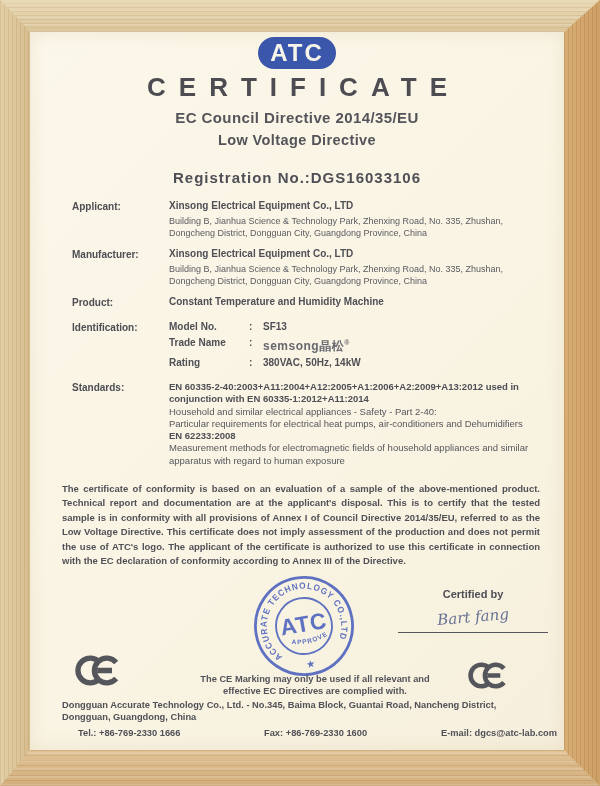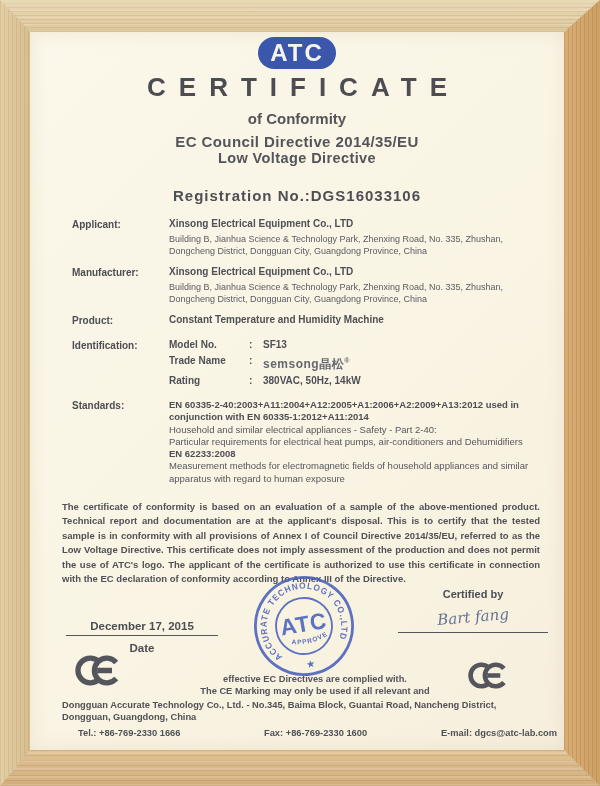--- a/index.html
+++ b/index.html
@@ -58,21 +58,21 @@
     width:78px;height:32px;margin:5px auto 0 auto;border-radius:16px;
     background:#3a57ac;color:#f7f4ea;font-weight:bold;font-size:24px;
     text-align:center;line-height:31px;letter-spacing:2px;
   }
   .cert-title{
     text-align:center;font-weight:bold;font-size:26px;color:#4c4c52;
     letter-spacing:13px;padding-left:13px;margin-top:2px;line-height:32px;
   }
   .cert-sub{text-align:center;font-weight:bold;font-size:15px;color:#54545a;margin-top:7px;}
   .cert-dir1{text-align:center;font-weight:bold;font-size:15px;color:#54545a;margin-top:6px;letter-spacing:.4px;}
-  .cert-dir2{text-align:center;font-weight:bold;font-size:14.5px;color:#54545a;margin-top:0;letter-spacing:.4px;}
+  .cert-dir2{text-align:center;font-weight:bold;font-size:14.5px;color:#54545a;margin-top:6px;letter-spacing:.4px;}
   .cert-reg{text-align:center;font-weight:bold;font-size:15px;color:#4e4e55;margin-top:21px;letter-spacing:1px;}
 
   
   .rows{margin:14px 24px 0 42px;}
   .row{display:grid;grid-template-columns:88px 1fr;margin-bottom:9px;gap:9px;}
   .row-label{font-weight:bold;font-size:10px;color:#4d4d53;padding-top:1px;}
   .row-name{font-weight:bold;font-size:10px;color:#4f4f56;}
   .row-addr{font-size:9px;color:#5b5b62;line-height:12px;margin-top:4px;}
   .row-product{margin-top:7px;margin-bottom:13px;}
   .id-grid{display:grid;grid-template-columns:80px 14px 1fr;row-gap:5px;}
@@ -137,21 +137,20 @@
       <path class="ce-stroke" d="M 42.1 14.5 A 21 21 0 1 0 42.1 41.5"></path>
       <path class="ce-stroke" d="M 70.1 14.5 A 21 21 0 1 0 70.1 41.5 M 38 28 L 63 28"></path>
     </symbol>
   </svg>
 
   <div class="paper">
     <div class="paper-inner">
 
       <div class="atc-logo">ATC</div>
       <div class="cert-title">CERTIFICATE</div>
-      <div class="cert-sub">of Conformity</div>
       <div class="cert-dir1">EC Council Directive 2014/35/EU</div>
       <div class="cert-dir2">Low Voltage Directive</div>
       <div class="cert-reg">Registration No.:DGS16033106</div>
 
       <div class="rows">
 
         <div class="row">
           <div class="row-label">Applicant:</div>
           <div>
             <div class="row-name">Xinsong Electrical Equipment Co., LTD</div>
@@ -196,24 +195,20 @@
             <div class="std-line">Household and similar electrical appliances - Safety - Part 2-40:</div>
             <div class="std-line">Particular requirements for electrical heat pumps, air-conditioners and Dehumidifiers</div>
             <div class="std-line bold">EN 62233:2008</div>
             <div class="std-line">Measurement methods for electromagnetic fields of household appliances and similar apparatus with regard to human exposure</div>
           </div>
         </div>
       </div>
 
       <div class="declaration">The certificate of conformity is based on an evaluation of a sample of the above-mentioned product. Technical report and documentation are at the applicant's disposal. This is to certify that the tested sample is in conformity with all provisions of Annex I of Council Directive 2014/35/EU, referred to as the Low Voltage Directive. This certificate does not imply assessment of the production and does not permit the use of ATC's logo. The applicant of the certificate is authorized to use this certificate in connection with the EC declaration of conformity according to Annex III of the Directive.</div>
 
-      <div class="date-block">
-        <div class="date-value">December 17, 2015</div>
-        <div class="date-label">Date</div>
-      </div>
 
       <div class="certified-block">
         <div class="certified-label">Certified by</div>
         <div class="signature">Bart fang</div>
         <div class="sig-line"></div>
       </div>
 
       <div class="stamp">
         <svg viewBox="0 0 120 120" width="112" height="112">
           <defs>
@@ -234,22 +229,22 @@
             <use href="#ce-mark"></use>
           </svg>
       </div>
       <div class="ce-right">
         <svg viewBox="0 0 80 56" width="41" height="29">
             <use href="#ce-mark"></use>
           </svg>
       </div>
 
       <div class="ce-note">
+        <div>The CE Marking may only be used if all relevant and</div>
         <div>effective EC Directives are complied with.</div>
-        <div>The CE Marking may only be used if all relevant and</div>
       </div>
 
       <div class="company">Dongguan Accurate Technology Co., Ltd. - No.345, Baima Block, Guantai Road, Nancheng District, Dongguan, Guangdong, China</div>
 
       <div class="contacts">
         <span class="contact tel">Tel.: +86-769-2330 1666</span>
         <span class="contact fax">Fax: +86-769-2330 1600</span>
         <span class="contact email">E-mail: dgcs@atc-lab.com</span>
       </div>
 

